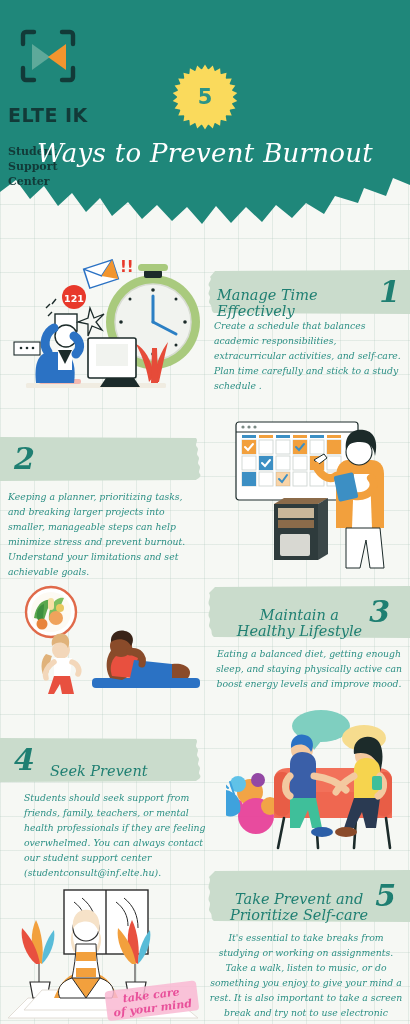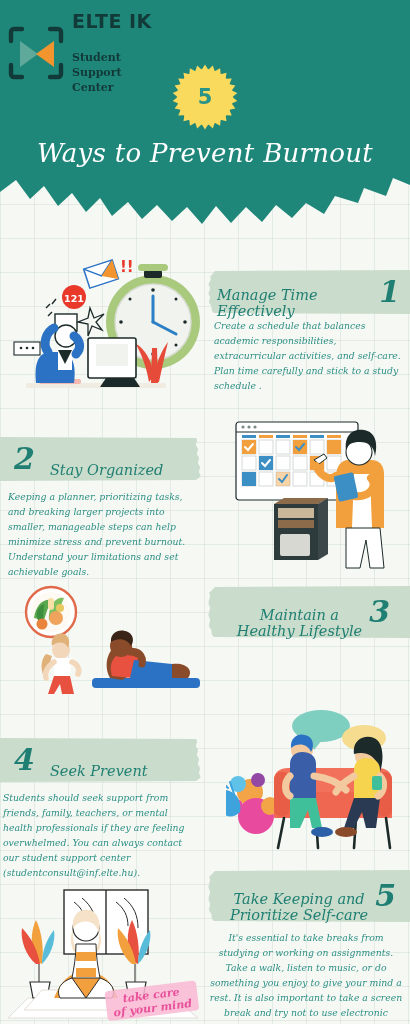--- a/index.html
+++ b/index.html
@@ -33,24 +33,25 @@
     width: 410px;
     height: 232px;
   }
   .header-bg {
     position: absolute;
     top: 0; left: 0;
     width: 410px; height: 232px;
   }
   .logo {
     position: absolute;
-    top: 10px; left: 8px;
+    top: 28px; left: 8px;
     display: flex;
     align-items: center;
-    gap: 8px;
+    gap: 20px;
+    flex-direction: column;
   }
   .logo-mark { width: 56px; height: 56px; display:block; }
   .logo-text { line-height: 1; padding-top: 2px; }
   .logo-title {
     font-family: "DejaVu Sans", sans-serif;
     font-weight: bold;
     font-size: 19px;
     letter-spacing: 0.5px;
     color: #123a38;
   }
@@ -322,21 +323,20 @@
       <rect x="52" y="118" width="30" height="22" rx="2" fill="#d8d8d2"></rect>
     </svg>
   </div>
 
   <div class="band" style="top:437px; left:0px; width:203px;">
     <svg width="203" height="44" viewBox="0 0 203 44">
       <path d="M0,0 L196,1 C199,4 194,7 197,10 C200,13 195,16 198,19 C201,22 196,25 199,28 C202,31 197,34 200,37 C202,40 197,42 196,43 L0,44 Z" fill="#cadccc"></path>
     </svg>
     <div class="band-inner" style="justify-content:flex-start; padding-left:14px;">
       <div class="band-num">2</div>
-      <div class="band-title" style="margin-left:8px;">Stay Organized</div>
     </div>
   </div>
   <div class="body-text" style="top:489px; left:8px; width:190px;">Keeping a planner, prioritizing tasks, and breaking larger projects into smaller, manageable steps can help minimize stress and prevent burnout. Understand your limitations and set achievable goals.</div>
 
   <div class="art" style="top:584px; left:4px; width:200px; height:110px;">
     <svg viewBox="0 0 200 110">
 
       <circle cx="47" cy="28" r="25" fill="#ffffff" stroke="#e06a4a" stroke-width="2.4"></circle>
       <circle cx="47" cy="28" r="20" fill="#fdfaf3"></circle>
       <path d="M30,34 C32,20 40,14 48,16 C44,22 42,30 40,36 Z" fill="#5aa84e"></path>
@@ -369,20 +369,21 @@
   <div class="band" style="top:586px; left:207px; width:203px; height:52px;">
     <svg width="203" height="52" viewBox="0 0 203 52">
       <path d="M8,1 L203,0 L203,52 L7,51 C3,48 6,45 3,42 C0,39 5,35 2,31 C0,27 5,23 2,19 C0,15 5,11 2,7 Z" fill="#cadccc"></path>
     </svg>
     <div class="band-inner" style="justify-content:flex-end; padding-right:20px;">
       <div class="band-title" style="text-align:center;">Maintain a
 Healthy Lifestyle</div>
       <div class="band-num">3</div>
     </div>
   </div>
+  <div class="body-text" style="top:646px; left:214px; width:190px; text-align:center;">Eating a balanced diet, getting enough sleep, and staying physically active can boost energy levels and improve mood.</div>
 
   <div class="art" style="top:706px; left:226px; width:182px; height:148px;">
     <svg viewBox="0 0 182 148">
 
       <g opacity="0.95">
         <circle cx="24" cy="86" r="13" fill="#f2a03d"></circle>
         <circle cx="12" cy="78" r="8" fill="#59c0e8"></circle>
         <circle cx="32" cy="74" r="7" fill="#8e3fa0"></circle>
         <circle cx="30" cy="110" r="18" fill="#e8429a"></circle>
         <circle cx="44" cy="100" r="9" fill="#f2a03d"></circle>
@@ -432,21 +433,21 @@
 
   <div class="band" style="top:738px; left:0px; width:203px;">
     <svg width="203" height="44" viewBox="0 0 203 44">
       <path d="M0,0 L196,1 C199,4 194,7 197,10 C200,13 195,16 198,19 C201,22 196,25 199,28 C202,31 197,34 200,37 C202,40 197,42 196,43 L0,44 Z" fill="#cadccc"></path>
     </svg>
     <div class="band-inner" style="justify-content:flex-start; padding-left:14px;">
       <div class="band-num">4</div>
       <div class="band-title" style="margin-left:8px;">Seek Prevent</div>
     </div>
   </div>
-  <div class="body-text" style="top:790px; left:3px; width:190px;">Students should seek support from friends, family, teachers, or mental health professionals if they are feeling overwhelmed. You can always contact our student support center (studentconsult@inf.elte.hu).</div>
+  <div class="body-text" style="top:790px; left:24px; width:190px;">Students should seek support from friends, family, teachers, or mental health professionals if they are feeling overwhelmed. You can always contact our student support center (studentconsult@inf.elte.hu).</div>
 
   <div class="art" style="top:886px; left:2px; width:200px; height:136px;">
     <svg viewBox="0 0 200 136">
 
       <polygon points="26,112 172,112 196,132 6,132" fill="#ffffff" stroke="#e2ddd6" stroke-width="1"></polygon>
 
       <rect x="62" y="4" width="84" height="64" fill="#ffffff" stroke="#2b2b2b" stroke-width="1.4"></rect>
       <line x1="104" y1="4" x2="104" y2="68" stroke="#2b2b2b" stroke-width="1.4"></line>
       <g stroke="#2b2b2b" stroke-width="1" fill="none">
         <path d="M72,16 C80,22 84,30 84,40"></path>
@@ -486,20 +487,20 @@
         <text x="150" y="126" font-family="DejaVu Serif, serif" font-style="italic" font-size="11" font-weight="bold" fill="#e8509a" text-anchor="middle">of your mind</text>
       </g>
     </svg>
   </div>
 
   <div class="band" style="top:870px; left:207px; width:203px; height:52px;">
     <svg width="203" height="52" viewBox="0 0 203 52">
       <path d="M8,1 L203,0 L203,52 L7,51 C3,48 6,45 3,42 C0,39 5,35 2,31 C0,27 5,23 2,19 C0,15 5,11 2,7 Z" fill="#cadccc"></path>
     </svg>
     <div class="band-inner" style="justify-content:flex-end; padding-right:14px;">
-      <div class="band-title" style="text-align:center;">Take Keeping and
+      <div class="band-title" style="text-align:center;">Take Prevent and
 Prioritize Self-care</div>
       <div class="band-num">5</div>
     </div>
   </div>
   <div class="body-text" style="top:930px; left:208px; width:196px; text-align:center;">It's essential to take breaks from studying or working on assignments. Take a walk, listen to music, or do something you enjoy to give your mind a rest. It is also important to take a screen break and try not to use electronic devices .</div>
 
 </div>
 
 </body></html>

